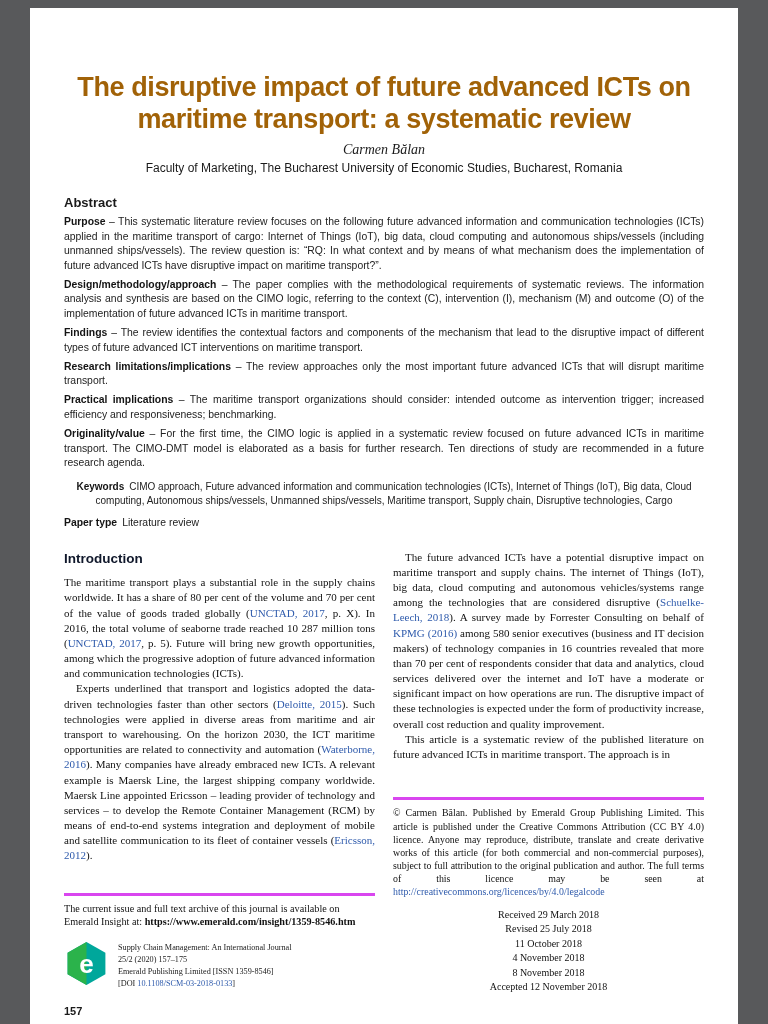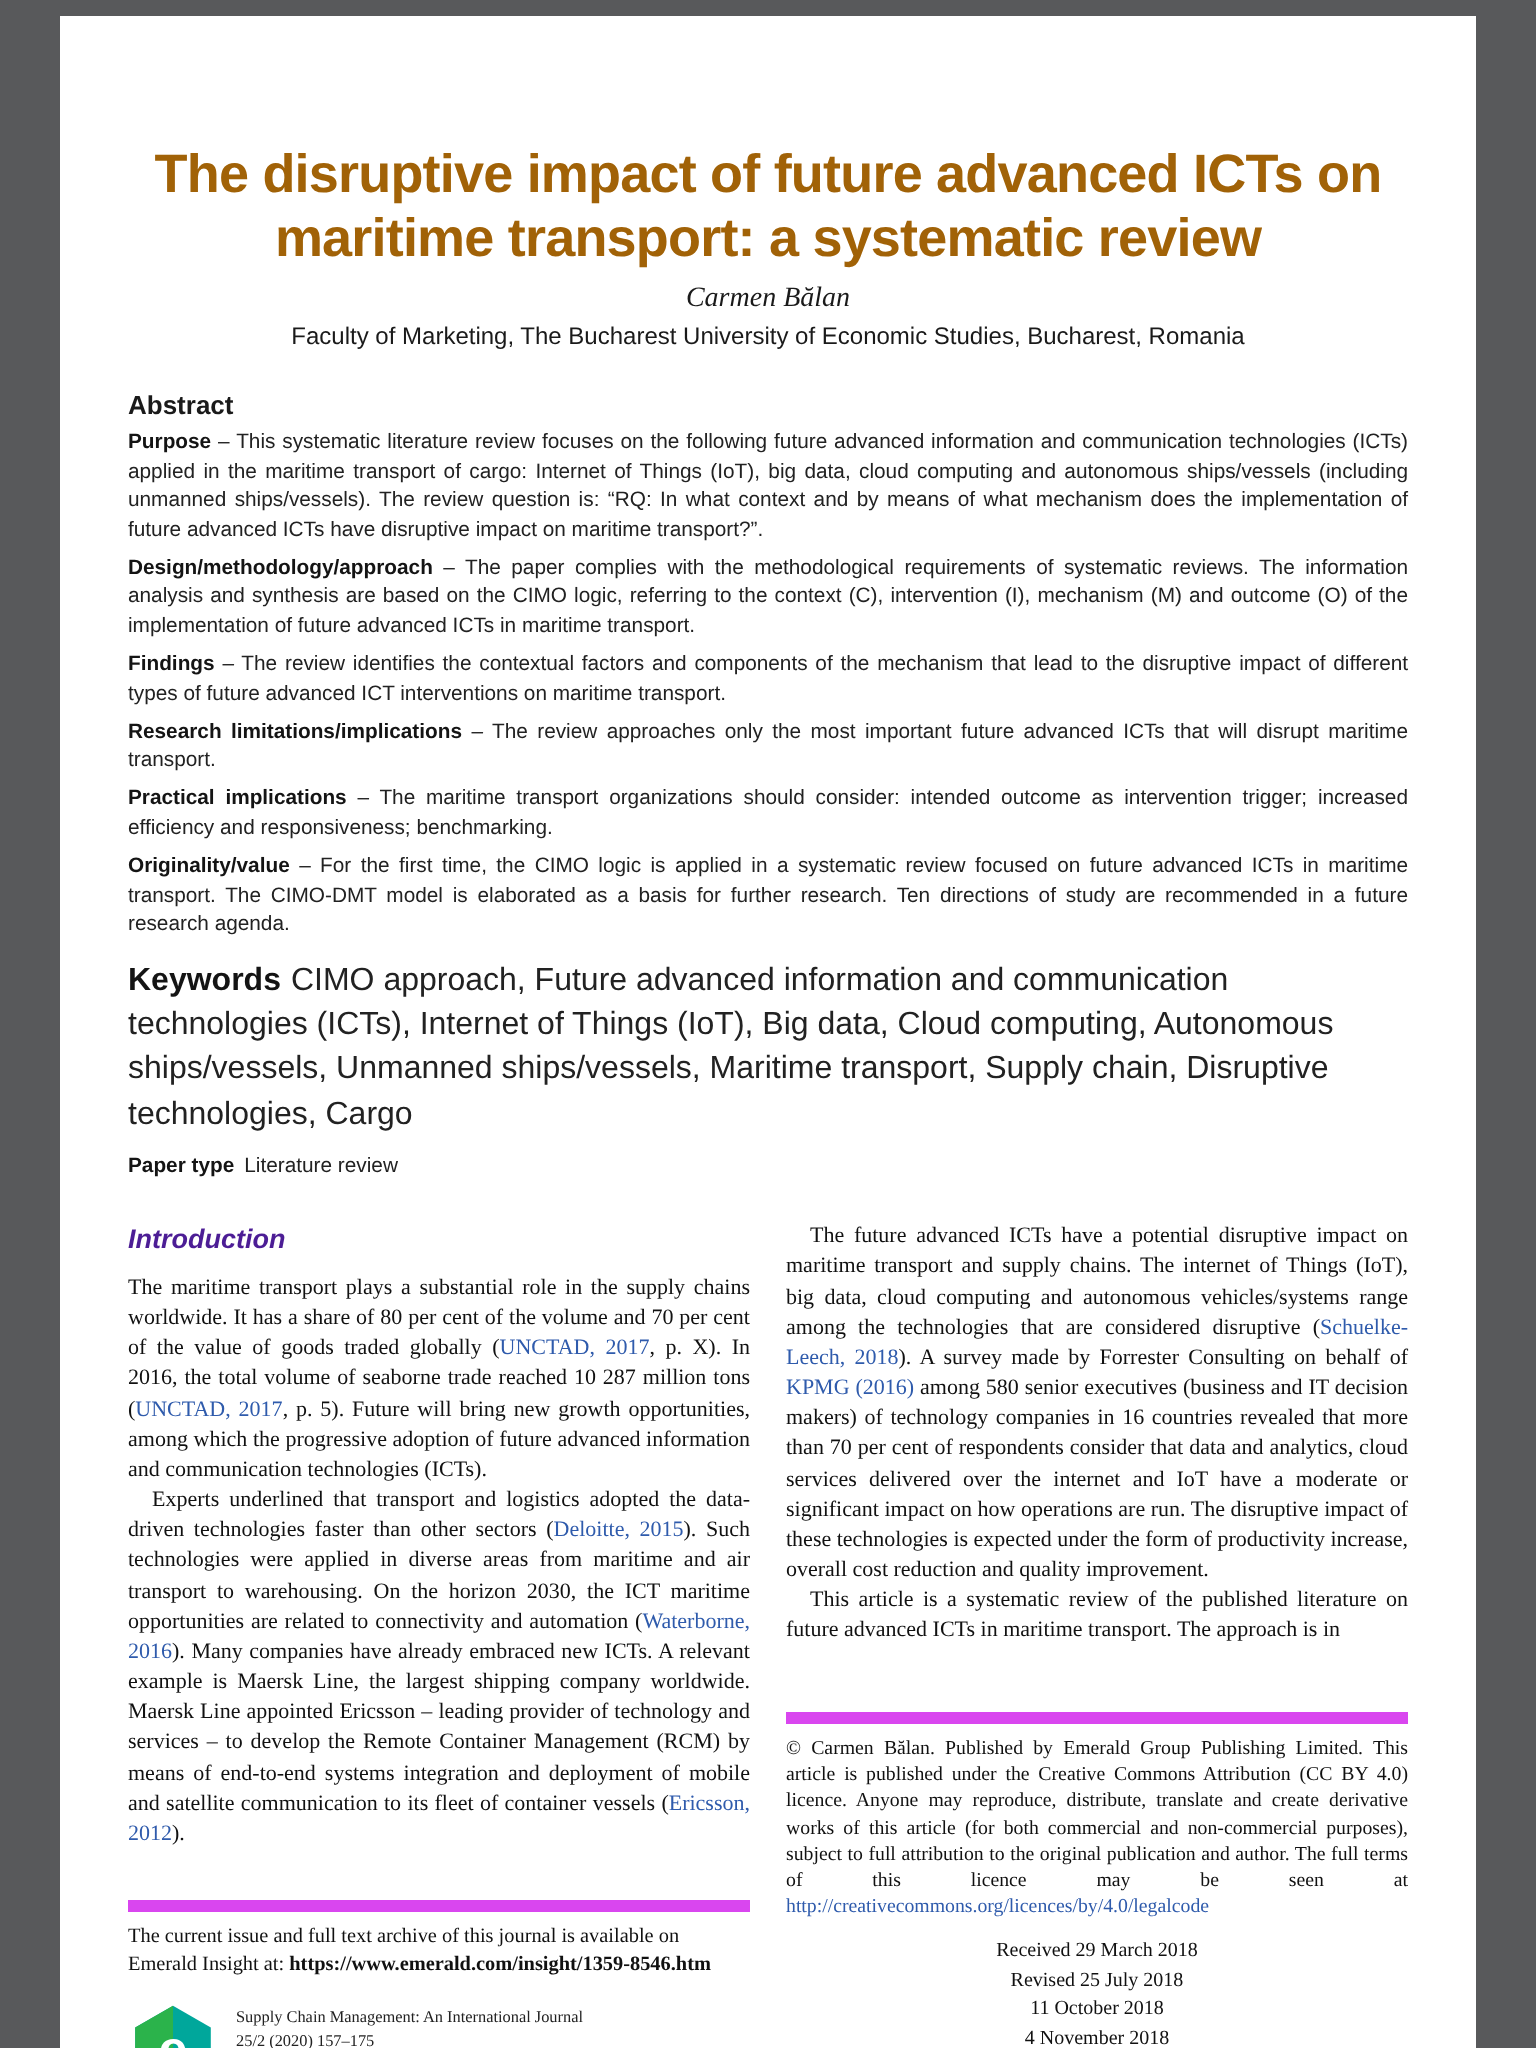--- a/index.html
+++ b/index.html
@@ -44,21 +44,21 @@
   .abstract { margin-top: 20px; }
   .abstract-heading { font-size: 13px; font-weight: bold; margin-bottom: 5px; }
   .abs-item {
     font-size: 10.4px;
     line-height: 1.4;
     text-align: justify;
     margin-bottom: 4.5px;
     color: #222;
   }
   .abs-label { font-weight: bold; color: #141414; }
-  .kw-row { font-size: 16px; line-height: 1.4; margin-top: 9px; color: #222; }
+  .kw-row { font-size: 10px; line-height: 1.4; margin-top: 9px; color: #222; text-align: center; }
   .kw-row .abs-label { margin-right: 5px; }
   .pt-row { font-size: 10.4px; margin-top: 9px; color: #222; }
   .pt-row .abs-label { margin-right: 5px; margin-top: 48px; }
 
   .columns {
     display: flex;
     gap: 18px;
     margin-top: 22px;
     min-height: 445px;
     flex: 1;
@@ -71,30 +71,29 @@
     font-family: "Liberation Serif", serif;
     font-size: 11px;
     line-height: 1.38;
     color: #111;
   }
   .intro-heading {
     font-family: "Liberation Sans", sans-serif;
     font-size: 13.5px;
     font-weight: bold;
     margin-bottom: 7px;
-    color: #4c1d95;
-    font-style: italic;
+    color: #0f172a;
   }
   .body-p { text-align: justify; }
   .body-p.indent { text-indent: 12px; }
   a.link, .link { color: var(--link, #2f5bac); text-decoration: none; cursor: pointer; }
   .seg-bold { font-weight: bold; }
 
   .col-bottom { margin-top: auto; padding-top: 14px; }
-  .rule-top { border-top: 6px solid #d946ef; padding-top: 6px; }
+  .rule-top { border-top: 3px solid #d946ef; padding-top: 6px; }
   .issue-note { font-size: 10.2px; line-height: 1.32; }
   .journal {
     display: flex;
     gap: 9px;
     align-items: center;
     margin-top: 13px;
     margin-bottom: 4px;
   }
   .journal-info { font-size: 8.2px; line-height: 1.45; color: #222; }
   .copyright {

